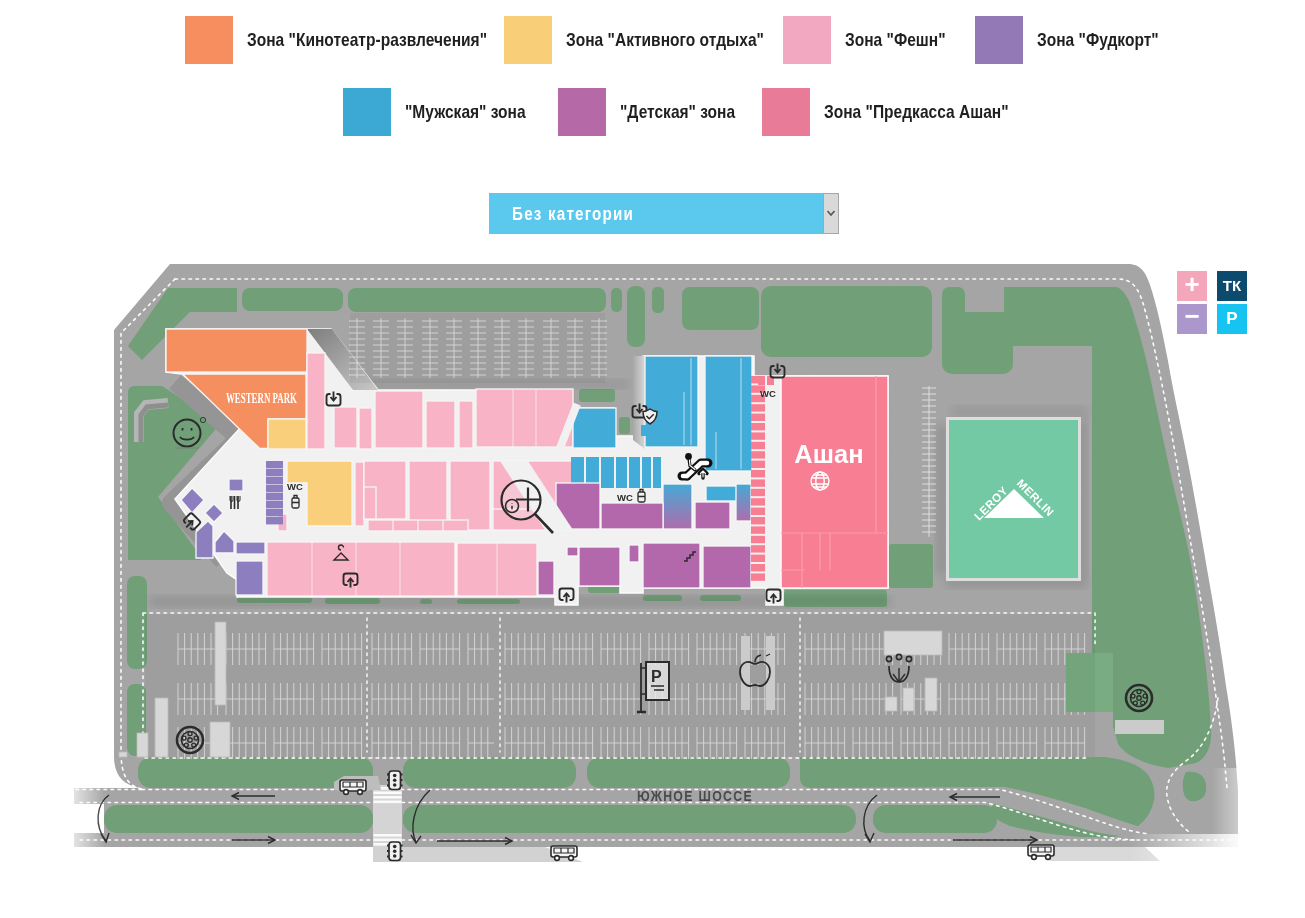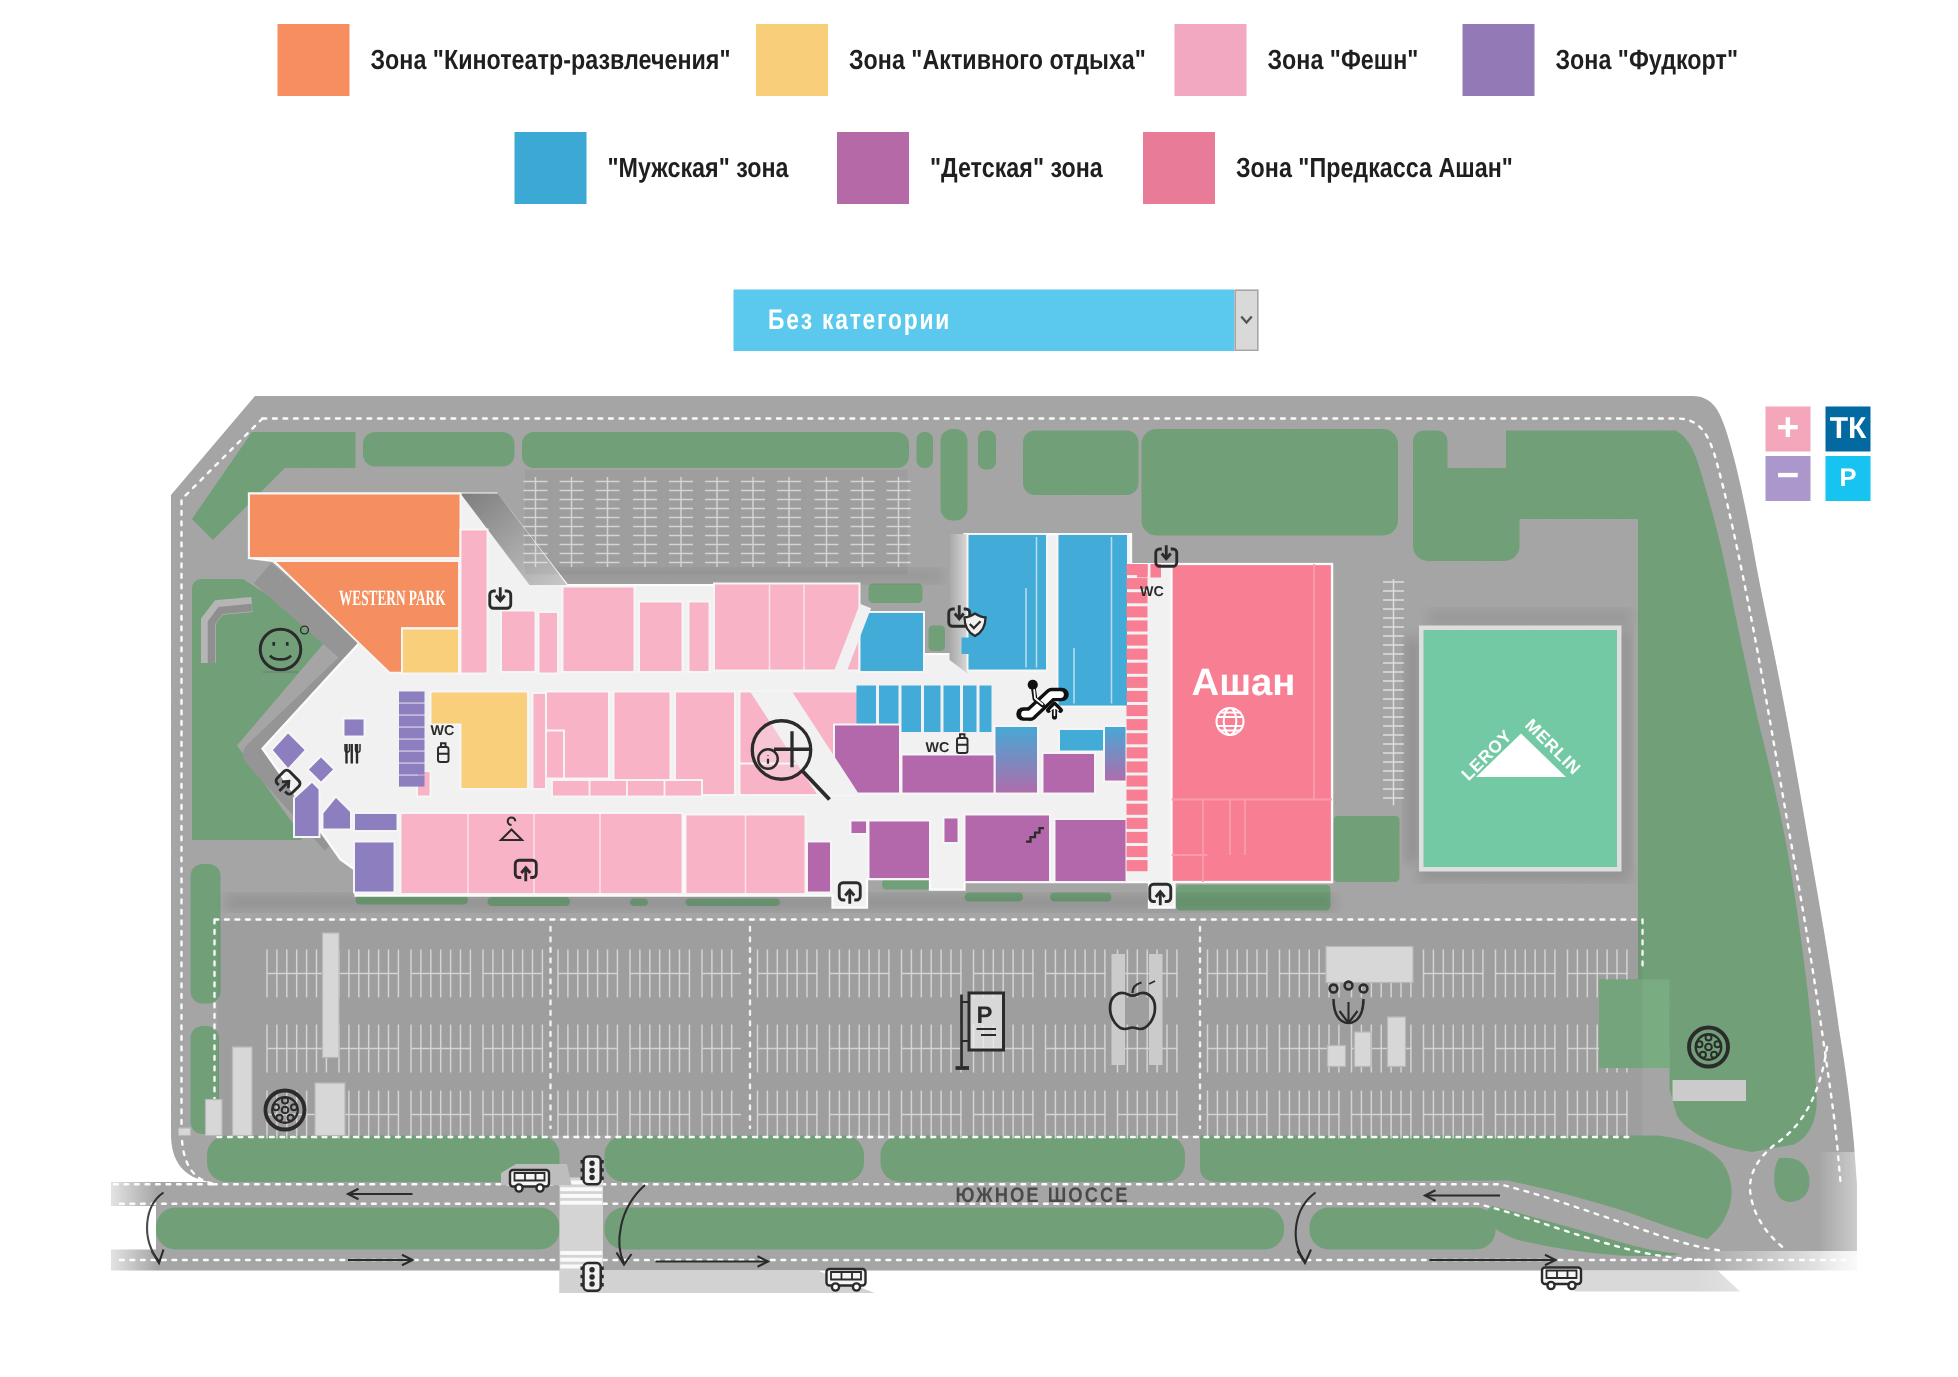--- a/index.html
+++ b/index.html
@@ -1043,14 +1043,14 @@
 <div class="sq" style="left:558px;top:88px;background:#B669A7"></div>
 <div class="lb" style="left:620px;top:88px">"Детская" зона</div>
 <div class="sq" style="left:762px;top:88px;background:#E87C98"></div>
 <div class="lb" style="left:824px;top:88px">Зона "Предкасса Ашан"</div>
 <div class="dd"></div>
 <div class="ddt">Без категории</div>
 <div class="dda"><svg width="14" height="39">
       <path d="M3.5,17 L7,21 L10.5,17" stroke="#555" stroke-width="1.6" fill="none"></path>
     </svg></div>
 <div class="btn" style="left:1177px;top:271px;background:#F4A6BB;font-size:26px;line-height:27px">+</div>
-<div class="btn" style="left:1217px;top:271px;background:#0369a1;font-size:20px;line-height:30px">ТК</div>
+<div class="btn" style="left:1217px;top:271px;background:#0c4a6e;font-size:15px;line-height:30px">ТК</div>
 <div class="btn" style="left:1177px;top:304px;background:#AC97CD;font-size:26px;line-height:25px">−</div>
 <div class="btn" style="left:1217px;top:304px;background:#17C3F0;font-size:17px;line-height:30px">Р</div>
 </body></html>

